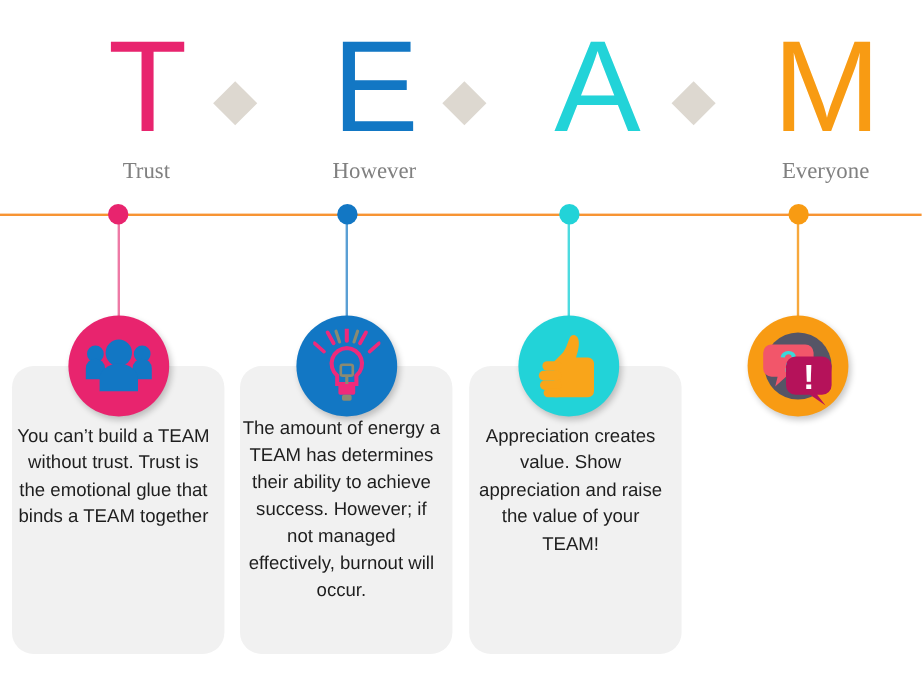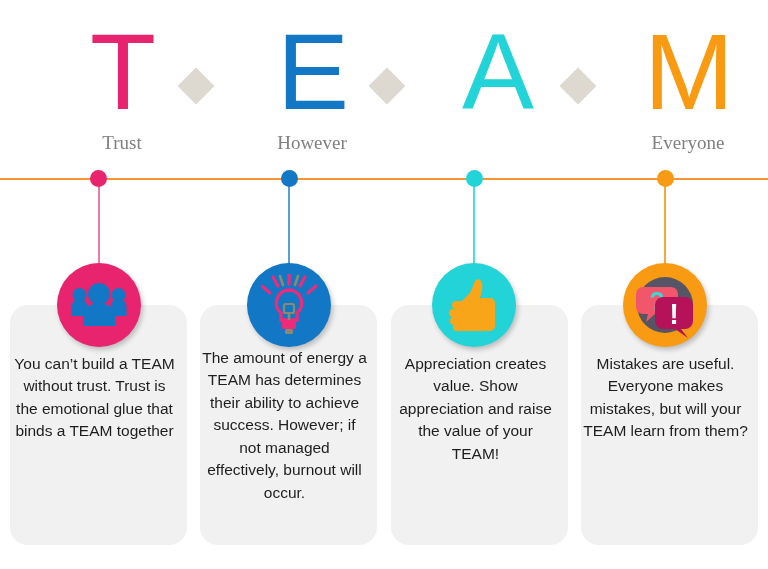--- a/index.html
+++ b/index.html
@@ -173,23 +173,20 @@
   </div>
 
   <div class="card" style="left:391px;">
     <div class="card-text">Appreciation creates value. Show appreciation and raise the value of your TEAM!</div>
   </div>
 
   <div class="card" style="left:200px;">
     <div class="card-text" style="top:42px;">The amount of energy a TEAM has determines their ability to achieve success. However; if not managed effectively, burnout will occur.</div>
   </div>
 
-  <div class="card" style="left:581px;">
-    <div class="card-text">Mistakes are useful. Everyone makes mistakes, but will your TEAM learn from them?</div>
-  </div>
 
   <div class="icon-circle" style="left:57px; background:#e8246e;">
     <svg width="58" height="46" viewBox="0 0 58 46">
       <circle cx="9.5" cy="13" r="7" fill="#1277c4"></circle>
       <path d="M1.5 34 v-9 a8 8 0 0 1 16 0 v9 z" fill="#1277c4"></path>
       <circle cx="48.5" cy="13" r="7" fill="#1277c4"></circle>
       <path d="M40.5 34 v-9 a8 8 0 0 1 16 0 v9 z" fill="#1277c4"></path>
       <circle cx="29" cy="12" r="11" fill="#1277c4"></circle>
       <path d="M13 44 v-10 a16 13 0 0 1 32 0 v10 z" fill="#1277c4"></path>
     </svg>

